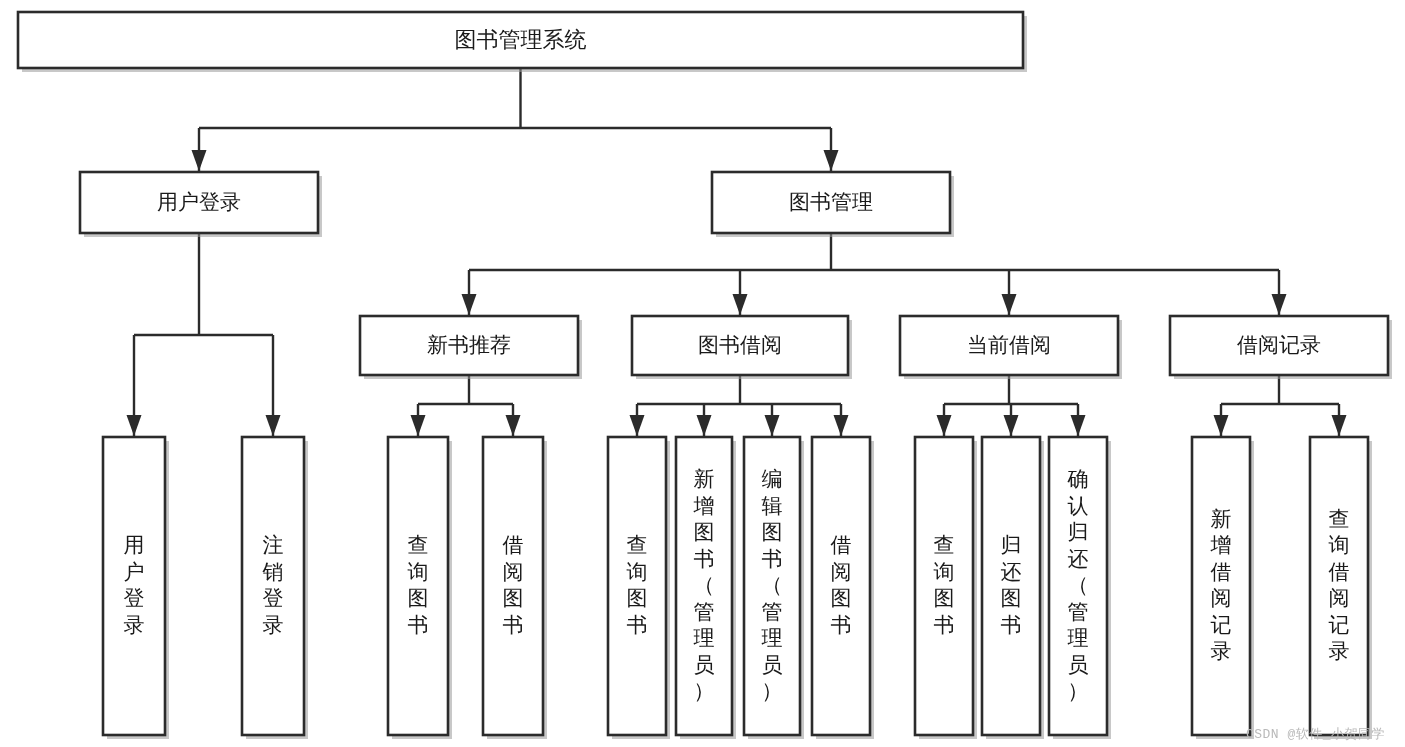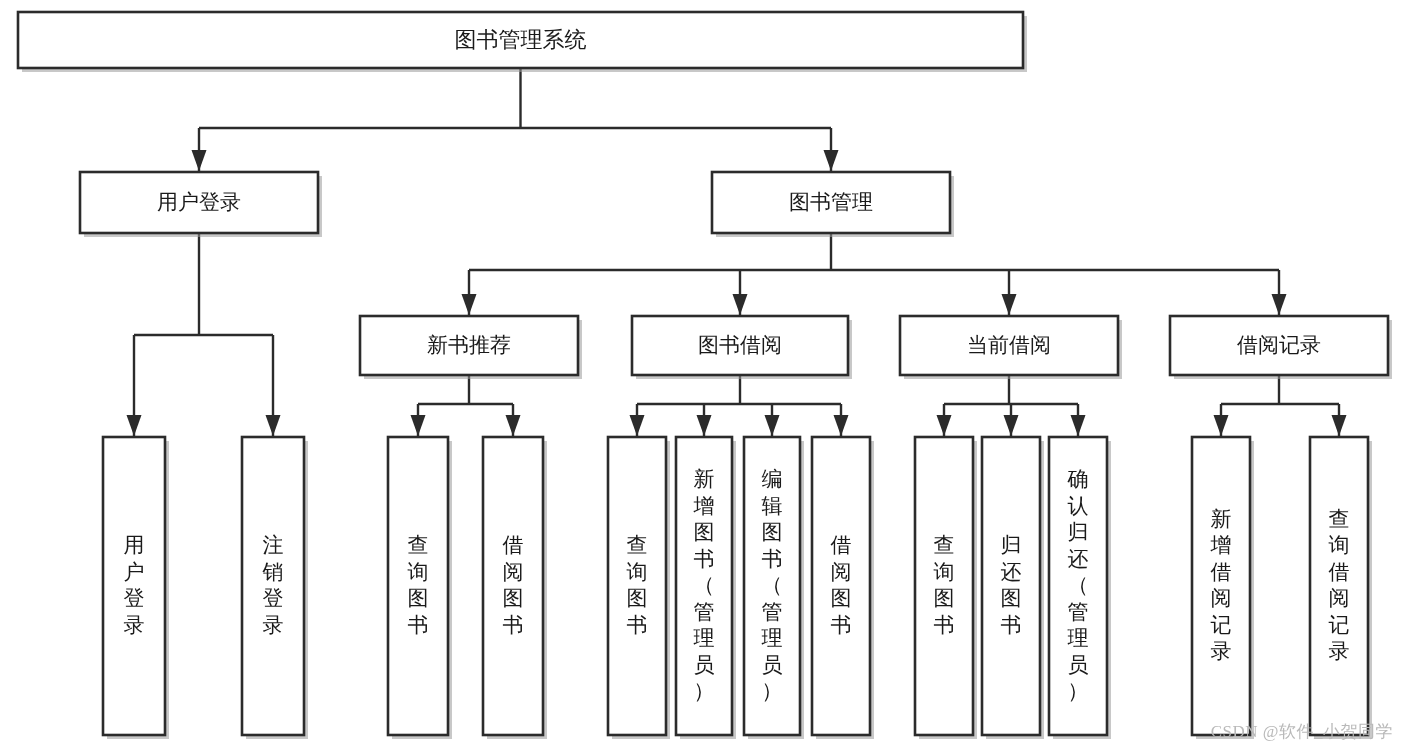--- a/index.html
+++ b/index.html
@@ -56,24 +56,24 @@
     font-family: "Liberation Sans", "DejaVu Sans", sans-serif;
     fill: #1a1a1a;
     font-size: 21px;
     text-anchor: middle;
   }
   .root-label {
     font-size: 22px;
   }
   .watermark {
     position: absolute;
-    right: 12px;
+    right: 20px;
     bottom: 4px;
-    font-family: Liberation Serif, serif;
-    font-size: 17px;
+    font-family: Liberation Mono, monospace;
+    font-size: 13px;
     color: #b9b9b9;
     letter-spacing: 0.5px;
     white-space: nowrap;
     user-select: none;
   }
 </style>
 </head>
 <body>
 
 <div id="diagram-root">

